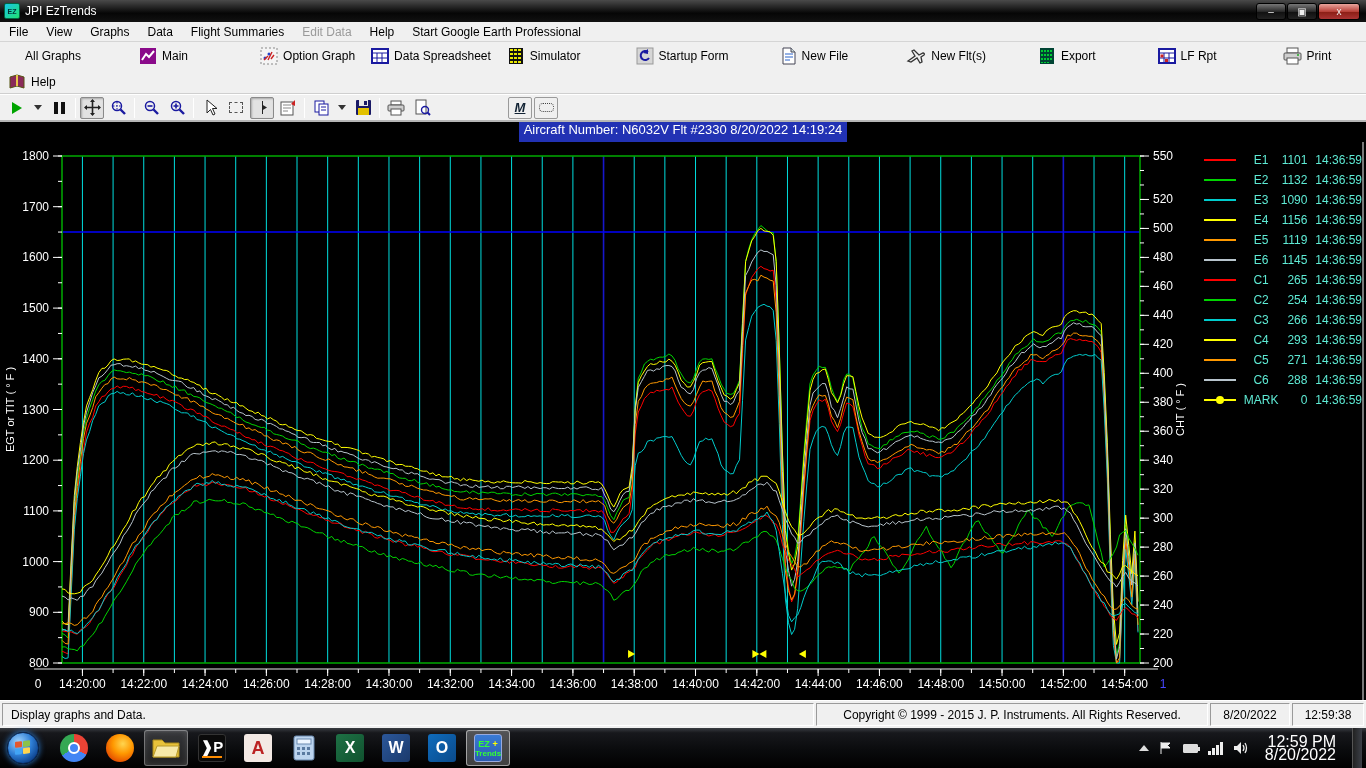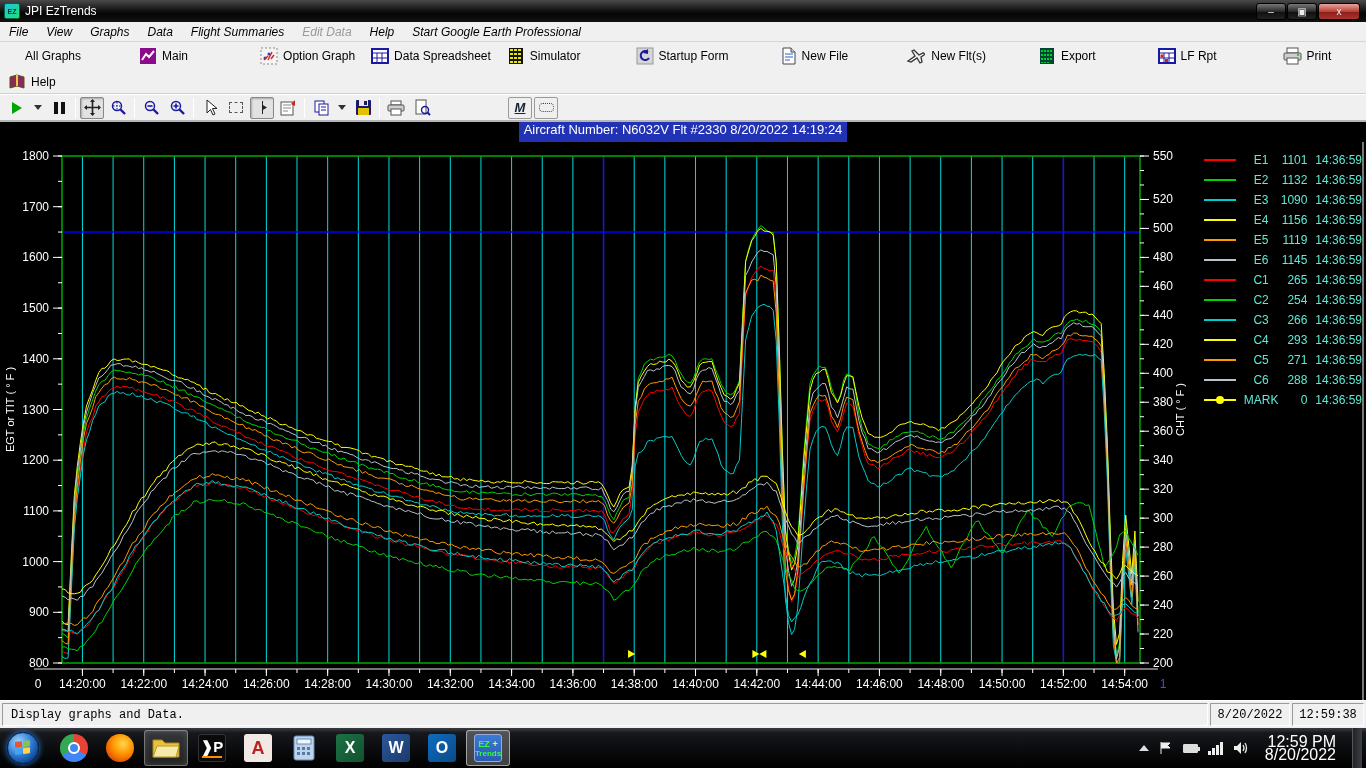--- a/index.html
+++ b/index.html
@@ -17,21 +17,21 @@
     display:flex; align-items:center; justify-content:center; }
   .winbtns { margin-left:auto; display:flex; margin-right:6px; }
   .winbtn { width:30px; height:17px; border:1px solid #000; border-radius:3px;
     background:linear-gradient(#777,#2a2a2a 50%,#111 55%,#222);
     color:#eee; font-size:10px; display:flex; align-items:center; justify-content:center; margin-left:1px;}
   .winbtn.close { width:42px; background:linear-gradient(#e8a49c,#b8423a 50%,#8c1f16 55%,#a33); }
 
   
   .menubar { position:absolute; left:0; top:22px; width:1366px; height:20px;
     background:#f0f0f0; border-bottom:1px solid #d5d5d5; display:flex; align-items:center;
-    font-size:12px; color:#000;font-style:italic; }
+    font-size:12px; color:#000; }
   .menuitem { padding:2px 9px; }
   .menuitem.disabled { color:#9a9a9a; }
 
   
   .toolbar1 { position:absolute; left:0; top:42px; width:1366px; height:52px;
     background:#f0f0f0; border-bottom:1px solid #cfcfcf; font-size:12px; color:#000; }
   .tb1row1 { position:absolute; left:0; top:0; width:1366px; height:27px; display:flex; align-items:center; }
   .tb1row2 { position:absolute; left:0; top:27px; width:1366px; height:25px; display:flex; align-items:center; }
   .tb1item { display:flex; align-items:center; gap:5px; white-space:nowrap; }
   .tb1item svg { flex:0 0 auto; }
@@ -65,21 +65,21 @@
   .legline { width:32px; height:2px; margin-right:6px; position:relative; flex:0 0 auto;}
   .legdot { position:absolute; left:12px; top:-3px; width:8px; height:8px; border-radius:50%; }
   .legname { width:42px; text-align:center; }
   .legval { width:30px; text-align:right; }
   .legtime { width:60px; text-align:right; }
   .winedge { position:absolute; right:2px; top:0; width:2px; height:558px; background:#777; }
 
   
   .statusbar { position:absolute; left:0; top:700px; width:1366px; height:28px;
     background:#f0f0f0; display:flex; align-items:stretch; font-size:12px; color:#000;
-    border-top:1px solid #fff; padding:2px; gap:2px;font-family:Liberation Mono, monospace; }
+    border-top:1px solid #fff; padding:2px; gap:2px; }
   .panel { border:1px solid; border-color:#9a9a9a #fff #fff #9a9a9a; display:flex; align-items:center; padding:0 8px; }
   .panel.msg { flex:1 1 auto; }
   .panel.copy { width:392px; justify-content:center; }
   .panel.date { width:80px; justify-content:center; }
   .panel.time { width:72px; justify-content:center; }
 
   
   .taskbar { position:absolute; left:0; top:728px; width:1366px; height:40px;
     background:linear-gradient(#3a3d42 0%, #17181c 12%, #0a0b0d 55%, #000 100%);
     display:flex; align-items:center; }
@@ -702,20 +702,21 @@
           <span class="legname">MARK</span>
           <span class="legval">0</span>
           <span class="legtime">14:36:59</span>
         </div>
       </div>
     <div class="winedge"></div>
   </div>
 
   <div class="statusbar">
     <div class="panel msg">Display graphs and Data.</div>
+    <div class="panel copy">Copyright © 1999 - 2015 J. P. Instruments. All Rights Reserved.</div>
     <div class="panel date">8/20/2022</div>
     <div class="panel time">12:59:38</div>
   </div>
 
   <div class="taskbar">
     <div class="orb">
       <div class="orbball">
         <div class="flagq">
             <div style="background:#e4572e"></div>
             <div style="background:#8bc34a"></div>

